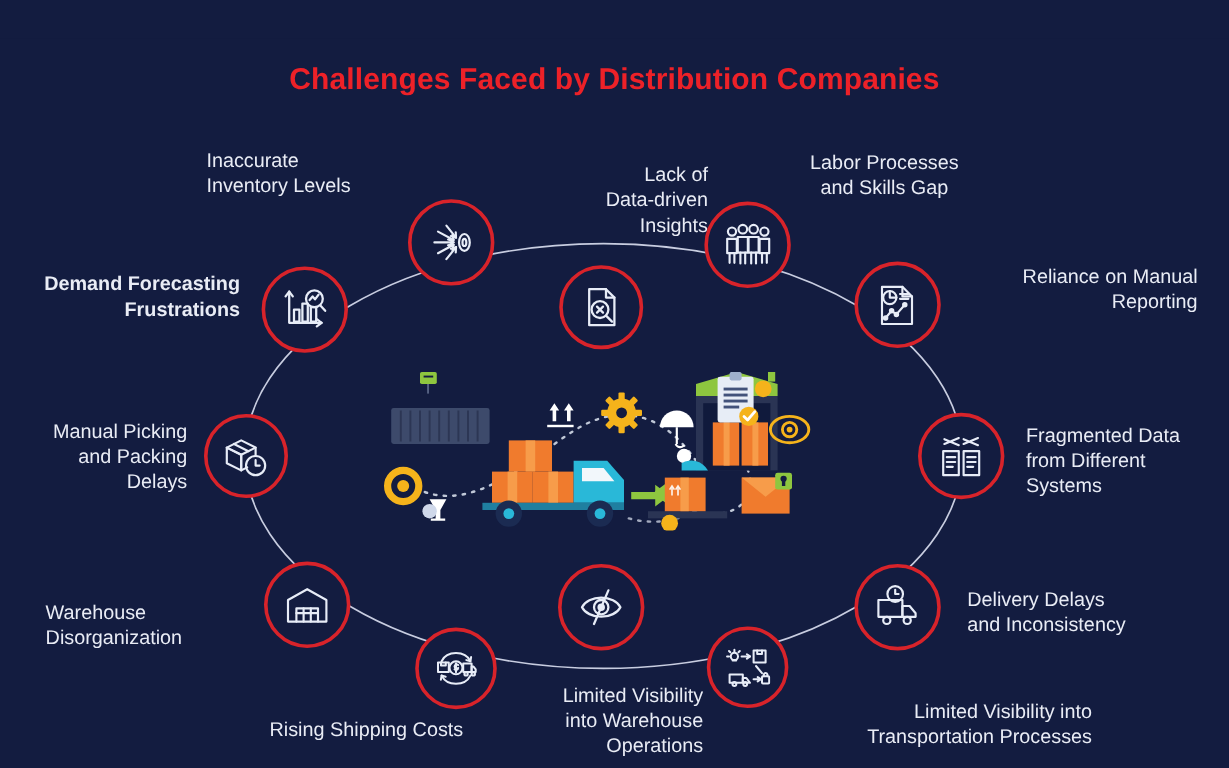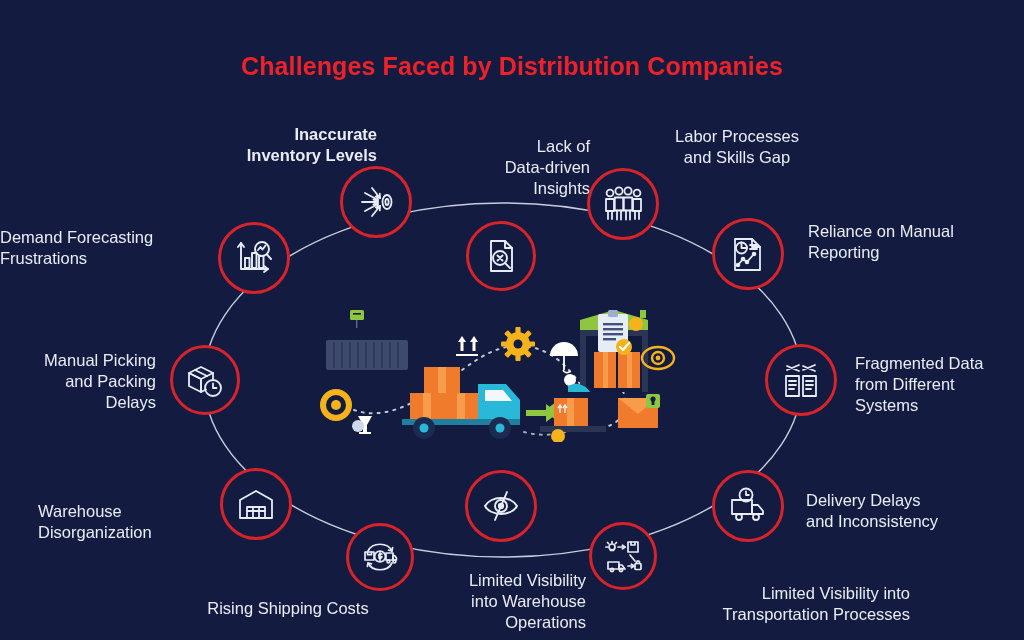--- a/index.html
+++ b/index.html
@@ -208,42 +208,42 @@
         <path d="M34 31 l-4 -3 M34 31 l-4 3"></path>
         <rect x="11" y="20" width="4.5" height="10"></rect>
         <rect x="18" y="15" width="4.5" height="15"></rect>
         <rect x="25" y="18" width="4.5" height="12"></rect>
         <circle cx="28" cy="11" r="7"></circle>
         <path d="M24 12 l2.5 -3 l2 2.5 l3 -4"></path>
         <path d="M33 16.5 l4 4.5"></path>
       </svg>
     </span>
   </div>
-  <div class="label" style="left:0px; top:195px; width:200px; text-align:left;">Demand Forecasting
+  <div class="label" style="left:0px; top:195px; width:200px; text-align:right;font-weight:bold;">Demand Forecasting
 Frustrations</div>
 
   <div class="node" style="left:340px; top:134px; width:72px; height:72px;">
     <span>
       <svg width="40" height="40" viewBox="0 0 40 40" fill="none" stroke="#e7ecf7" stroke-width="1.8" stroke-linecap="round" stroke-linejoin="round">
         <ellipse cx="31" cy="20" rx="4.5" ry="7"></ellipse>
         <ellipse cx="31" cy="20" rx="1.6" ry="3"></ellipse>
         <path d="M6 20 h16"></path>
           <path d="M22 20 l-4 -2.5 M22 20 l-4 2.5"></path>
         <path d="M9 11 l13 7"></path>
           <path d="M22 18 l-4.6 -0.4 M22 18 l-1 -4.4"></path>
         <path d="M9 29 l13 -7"></path>
           <path d="M22 22 l-4.6 0.4 M22 22 l-1 4.4"></path>
         <path d="M16 6 l8 10"></path>
           <path d="M24 16 l-4.3 -1.3 M24 16 l-0.2 -4.4"></path>
         <path d="M16 34 l8 -10"></path>
           <path d="M24 24 l-4.3 1.3 M24 24 l-0.2 4.4"></path>
       </svg>
     </span>
   </div>
-  <div class="label" style="left:183px; top:92px; width:194px; text-align:right;font-weight:bold;">Inaccurate
+  <div class="label" style="left:172px; top:92px; width:194px; text-align:left;">Inaccurate
 Inventory Levels</div>
 
   <div class="node" style="left:466px; top:189px; width:70px; height:70px;">
     <span>
       <svg width="38" height="38" viewBox="0 0 38 38" fill="none" stroke="#e7ecf7" stroke-width="1.9" stroke-linecap="round" stroke-linejoin="round">
         <path d="M9 4 h14 l7 7 v23 h-21 z"></path>
         <path d="M23 4 v7 h7"></path>
         <circle cx="18" cy="21" r="7"></circle>
         <path d="M15.5 18.5 l5 5 M20.5 18.5 l-5 5"></path>
         <path d="M23 26 l5 5"></path>
@@ -284,21 +284,21 @@
         <path d="M13.5 8.5 v5.5 h5.5"></path>
         <path d="M22 11 h7 M22 15 h7"></path>
         <path d="M10 31 l5 -6 l4 3 l7 -8"></path>
         <circle cx="10" cy="31" r="1.4" fill="#e7ecf7"></circle>
         <circle cx="15" cy="25" r="1.4" fill="#e7ecf7"></circle>
         <circle cx="19" cy="28" r="1.4" fill="#e7ecf7"></circle>
         <circle cx="26" cy="20" r="1.4" fill="#e7ecf7"></circle>
       </svg>
     </span>
   </div>
-  <div class="label" style="left:808px; top:189px; width:210px; text-align:left;">Reliance on Manual
+  <div class="label" style="left:788px; top:189px; width:210px; text-align:right;">Reliance on Manual
 Reporting</div>
 
   <div class="node" style="left:765px; top:312px; width:72px; height:72px;">
     <span>
       <svg width="40" height="40" viewBox="0 0 40 40" fill="none" stroke="#e7ecf7" stroke-width="1.8" stroke-linecap="round" stroke-linejoin="round">
         <path d="M5 16 h13 v20 h-13 z"></path>
         <path d="M22 16 h13 v20 h-13 z"></path>
         <path d="M8 21 h7 M8 25 h7 M8 29 h5"></path>
         <path d="M25 21 h7 M25 25 h7 M25 29 h5"></path>
         <path d="M6 10 l12 -5 M6 6 l12 5"></path>
@@ -377,21 +377,21 @@
         <circle cx="19" cy="18.5" r="5.4"></circle>
         <path d="M19 14.8 v7.4"></path>
         <path d="M20.8 16.2 a1.8 1.8 0 0 0 -3 1.2 a1.8 1.8 0 0 0 3 1.2 a1.8 1.8 0 0 1 -3 1.2"></path>
         <path d="M25 15 h7 v7 h-7 z"></path>
         <path d="M32 17.5 h1.6 l1.8 2.4 v2.1 h-3.4 z"></path>
         <circle cx="27.4" cy="23.6" r="1.4"></circle>
         <circle cx="33.4" cy="23.6" r="1.4"></circle>
       </svg>
     </span>
   </div>
-  <div class="label" style="left:190px; top:566px; width:196px; text-align:center;">Rising Shipping Costs</div>
+  <div class="label" style="left:190px; top:566px; width:196px; text-align:right;">Rising Shipping Costs</div>
 
   <div class="node" style="left:220px; top:436px; width:72px; height:72px;">
     <span>
       <svg width="40" height="40" viewBox="0 0 40 40" fill="none" stroke="#e7ecf7" stroke-width="1.8" stroke-linecap="round" stroke-linejoin="round">
         <path d="M4 16 l16 -9 l16 9 v18 h-32 z"></path>
         <path d="M11 34 v-11 h18 v11"></path>
         <path d="M11 27 h18"></path>
         <path d="M17 23 v11 M23 23 v11"></path>
       </svg>
     </span>

